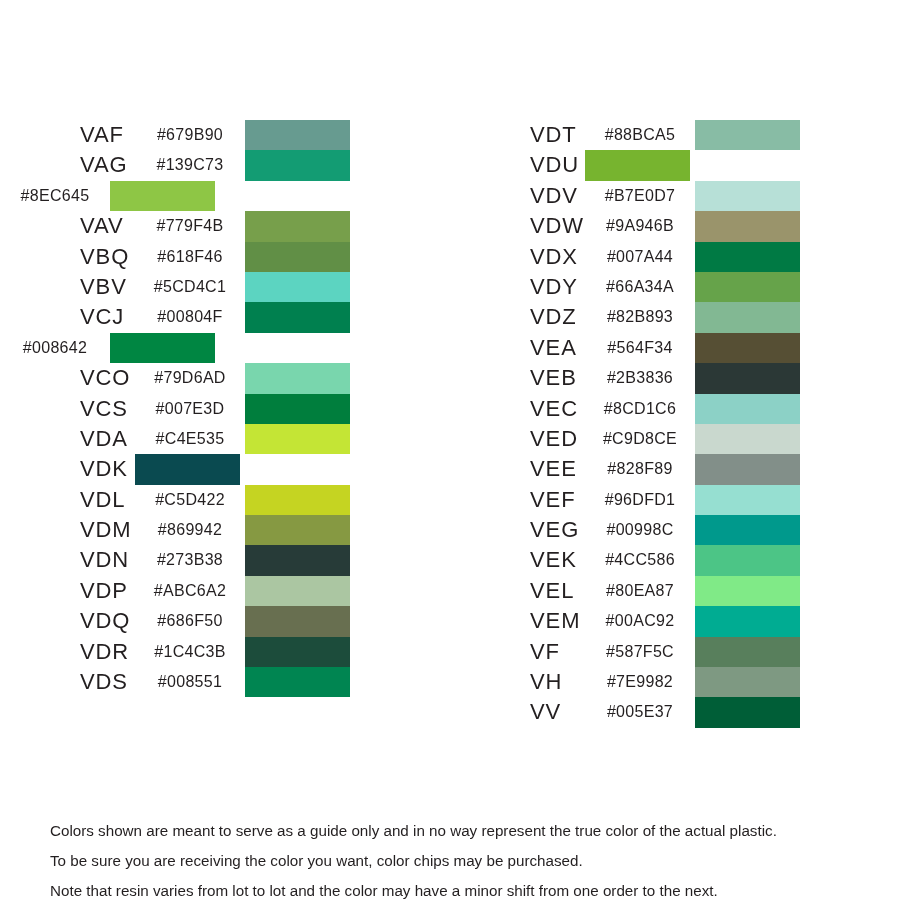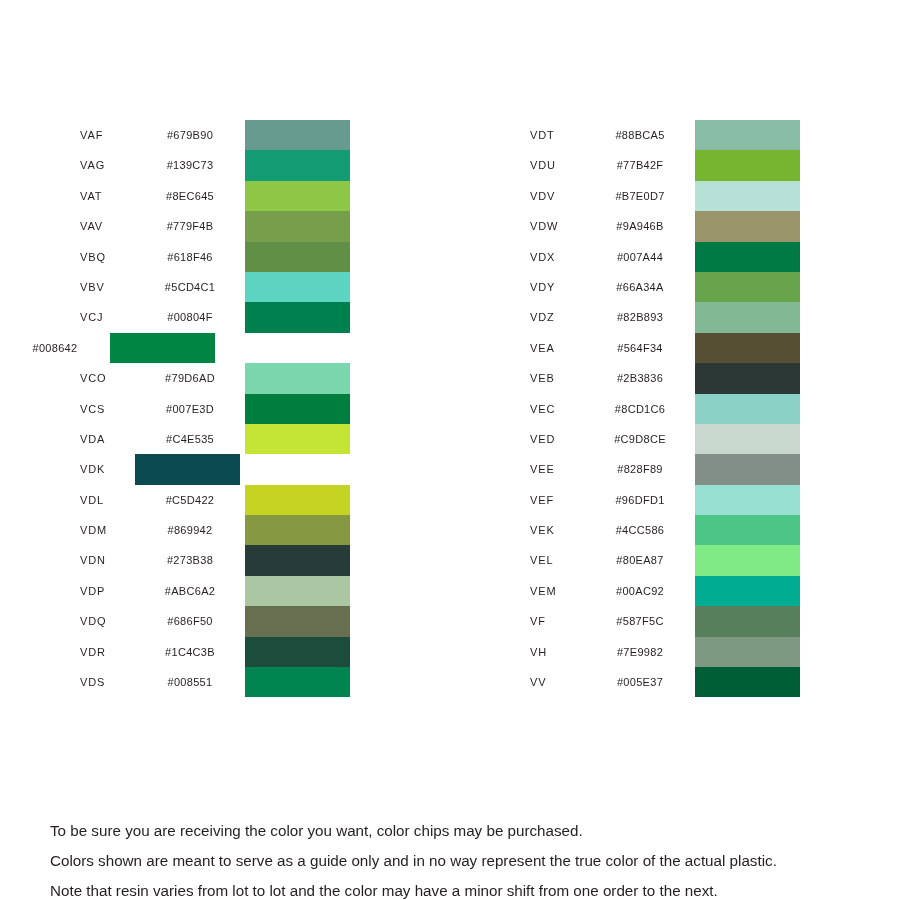--- a/index.html
+++ b/index.html
@@ -35,30 +35,30 @@
   .row {
     display: flex;
     flex-direction: row;
     align-items: stretch;
     height: 30.4px;
   }
   .code {
     width: 135px;
     padding-left: 80px;
     box-sizing: border-box;
-    font-size: 11px;
+    font-size: 22px;
     letter-spacing: 0.9px;
     line-height: 30.4px;
     color: #231f20;
     white-space: nowrap;
   }
   .hex {
     width: 110px;
     box-sizing: border-box;
-    font-size: 11px;
+    font-size: 16px;
     letter-spacing: 0.3px;
     line-height: 30.4px;
     color: #231f20;
     text-align: center;
     white-space: nowrap;
   }
   .swatch {
     width: 105px;
     height: 30.4px;
     flex: 0 0 105px;
@@ -87,21 +87,20 @@
           <div class="code">VAF</div>
           <div class="hex">#679B90</div>
           <div class="swatch" style="background: rgb(103, 155, 144);"></div>
         </div>
         <div class="row">
           <div class="code">VAG</div>
           <div class="hex">#139C73</div>
           <div class="swatch" style="background: rgb(19, 156, 115);"></div>
         </div>
         <div class="row">
-          <div class="code">VAT</div>
           <div class="hex">#8EC645</div>
           <div class="swatch" style="background: rgb(142, 198, 69);"></div>
         </div>
         <div class="row">
           <div class="code">VAV</div>
           <div class="hex">#779F4B</div>
           <div class="swatch" style="background: rgb(119, 159, 75);"></div>
         </div>
         <div class="row">
           <div class="code">VBQ</div>
@@ -178,21 +177,20 @@
         </div>
       </div>
     <div class="col col-right">
         <div class="row">
           <div class="code">VDT</div>
           <div class="hex">#88BCA5</div>
           <div class="swatch" style="background: rgb(136, 188, 165);"></div>
         </div>
         <div class="row">
           <div class="code">VDU</div>
-          <div class="hex">#77B42F</div>
           <div class="swatch" style="background: rgb(119, 180, 47);"></div>
         </div>
         <div class="row">
           <div class="code">VDV</div>
           <div class="hex">#B7E0D7</div>
           <div class="swatch" style="background: rgb(183, 224, 215);"></div>
         </div>
         <div class="row">
           <div class="code">VDW</div>
           <div class="hex">#9A946B</div>
@@ -235,20 +233,25 @@
         </div>
         <div class="row">
           <div class="code">VEE</div>
           <div class="hex">#828F89</div>
           <div class="swatch" style="background: rgb(130, 143, 137);"></div>
         </div>
         <div class="row">
           <div class="code">VEF</div>
           <div class="hex">#96DFD1</div>
           <div class="swatch" style="background: rgb(150, 223, 209);"></div>
+        </div>
+        <div class="row">
+          <div class="code">VEG</div>
+          <div class="hex">#00998C</div>
+          <div class="swatch" style="background: rgb(0, 153, 140);"></div>
         </div>
         <div class="row">
           <div class="code">VEK</div>
           <div class="hex">#4CC586</div>
           <div class="swatch" style="background: rgb(76, 197, 134);"></div>
         </div>
         <div class="row">
           <div class="code">VEL</div>
           <div class="hex">#80EA87</div>
           <div class="swatch" style="background: rgb(128, 234, 135);"></div>
@@ -270,17 +273,17 @@
         </div>
         <div class="row">
           <div class="code">VV</div>
           <div class="hex">#005E37</div>
           <div class="swatch" style="background: rgb(0, 94, 55);"></div>
         </div>
       </div>
   </div>
 
   <div class="footer">
+    <p>Colors shown are meant to serve as a guide only and in no way represent the true color of the actual plastic.</p>
     <p>To be sure you are receiving the color you want, color chips may be purchased.</p>
-    <p>Colors shown are meant to serve as a guide only and in no way represent the true color of the actual plastic.</p>
     <p>Note that resin varies from lot to lot and the color may have a minor shift from one order to the next.</p>
   </div>
 </div>
 
 </body></html>

